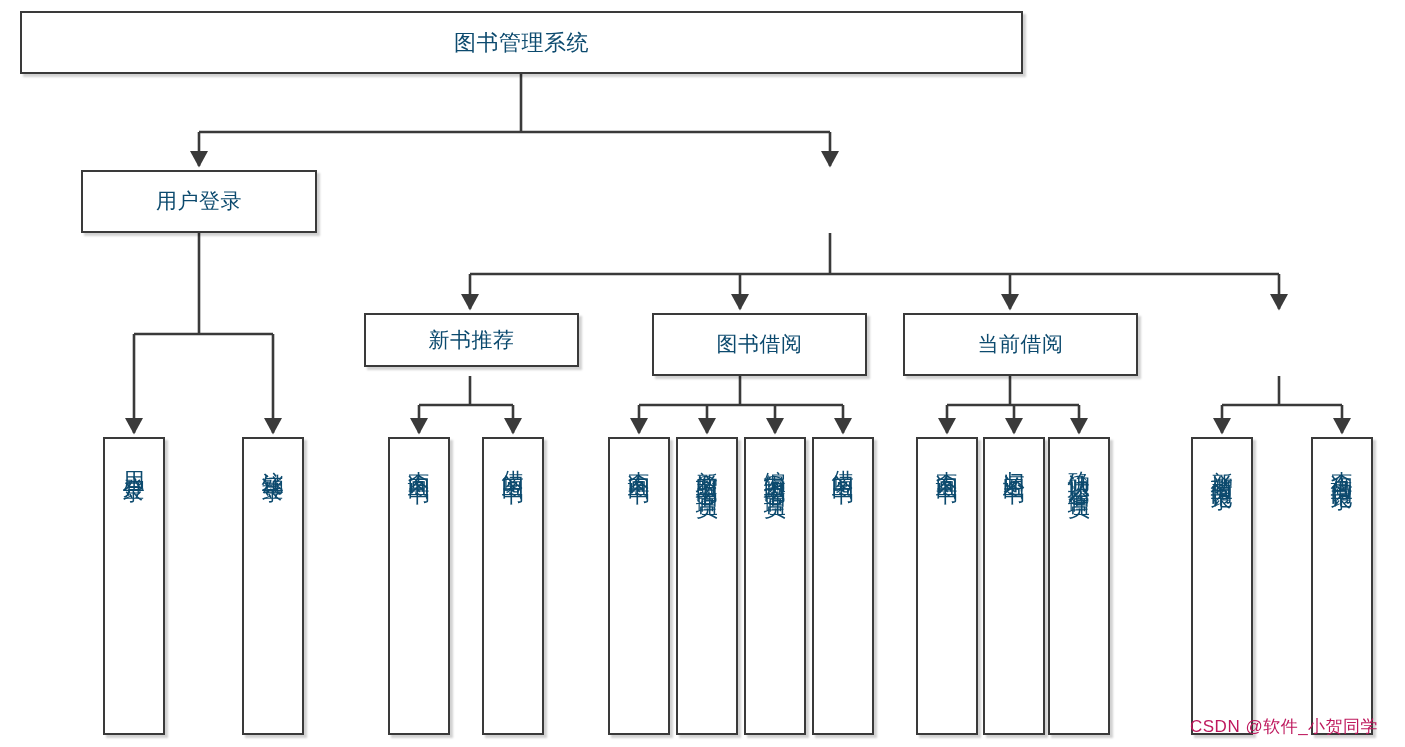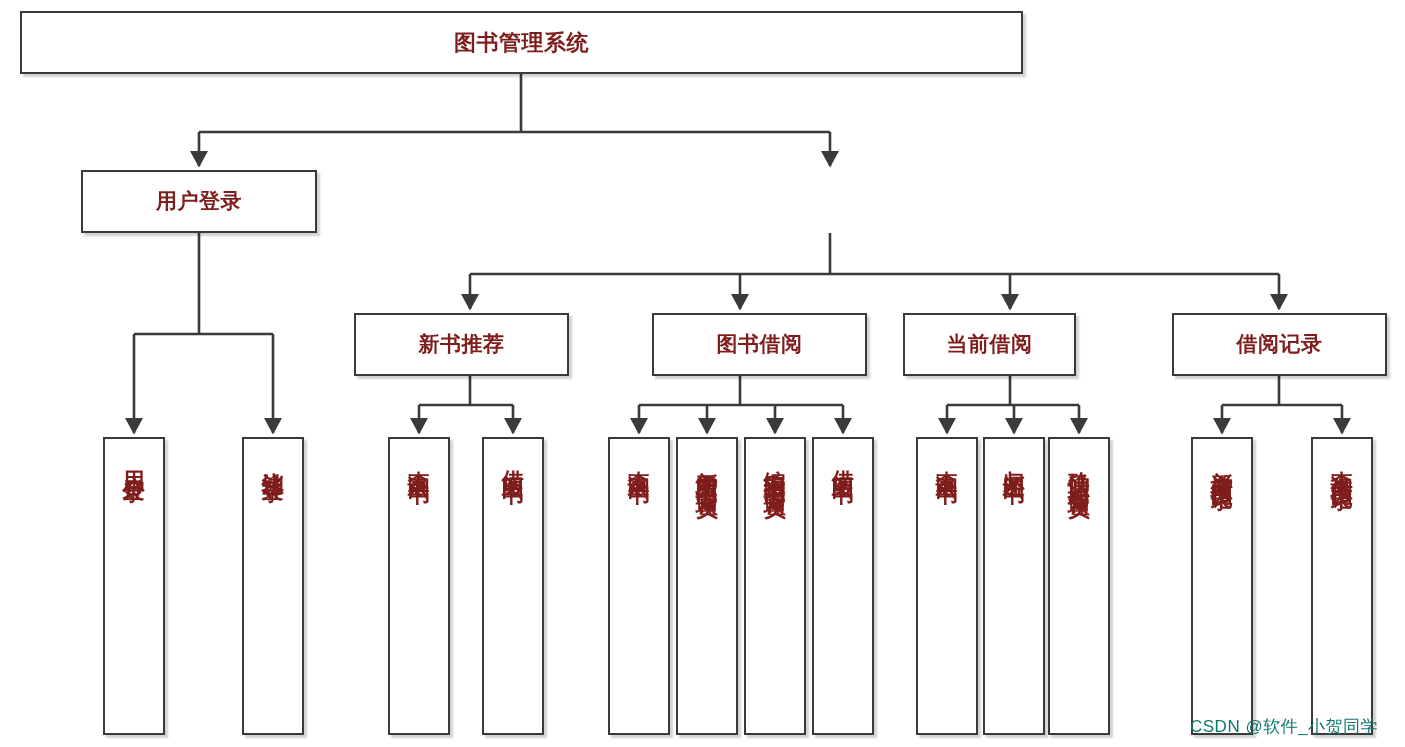--- a/index.html
+++ b/index.html
@@ -34,40 +34,39 @@
     display: flex;
     align-items: center;
     justify-content: center;
     color: #1a1a1a;
   }
   .node-label {
     font-size: 21px;
     line-height: 1.15;
     letter-spacing: 0.5px;
     white-space: nowrap;
-    color: #7f1d1d;
-    font-weight: bold;
+    color: #0c4a6e;
   }
   .node.vertical {
     align-items: flex-start;
     justify-content: center;
     padding-top: 14px;
   }
   .node.vertical .node-label {
     writing-mode: vertical-rl;
     text-orientation: upright;
     font-size: 22px;
     letter-spacing: 4px;
     white-space: nowrap;
   }
   .node.root .node-label { font-size: 22px; }
   .watermark {
     position: absolute;
     font-size: 17px;
-    color: #0f766e;
+    color: #be185d;
     letter-spacing: 0.5px;
     white-space: nowrap;
     user-select: none;
   }
 </style>
 </head>
 <body>
 
 <div id="canvas">
 
@@ -123,35 +122,32 @@
 
   <div class="node root" style="left:20px; top:11px; width:1003px; height:63px;">
     <span class="node-label">图书管理系统</span>
   </div>
 
   <div class="node" style="left:81px; top:170px; width:236px; height:63px;">
     <span class="node-label">用户登录</span>
   </div>
 
 
-  <div class="node" style="left:354px; top:313px; width:215px; height:63px;">
+  <div class="node" style="left:364px; top:313px; width:215px; height:54px;">
     <span class="node-label">新书推荐</span>
   </div>
 
   <div class="node" style="left:652px; top:313px; width:215px; height:63px;">
     <span class="node-label">图书借阅</span>
   </div>
 
-  <div class="node" style="left:903px; top:313px; width:173px; height:63px;">
+  <div class="node" style="left:903px; top:313px; width:235px; height:63px;">
     <span class="node-label">当前借阅</span>
   </div>
 
-  <div class="node" style="left:1172px; top:313px; width:215px; height:63px;">
-    <span class="node-label">借阅记录</span>
-  </div>
 
   <div class="node vertical" style="left:103px; top:437px; width:62px; height:298px;">
     <span class="node-label">用户登录</span>
   </div>
 
   <div class="node vertical" style="left:242px; top:437px; width:62px; height:298px;">
     <span class="node-label">注销登录</span>
   </div>
 
   <div class="node vertical" style="left:388px; top:437px; width:62px; height:298px;">

